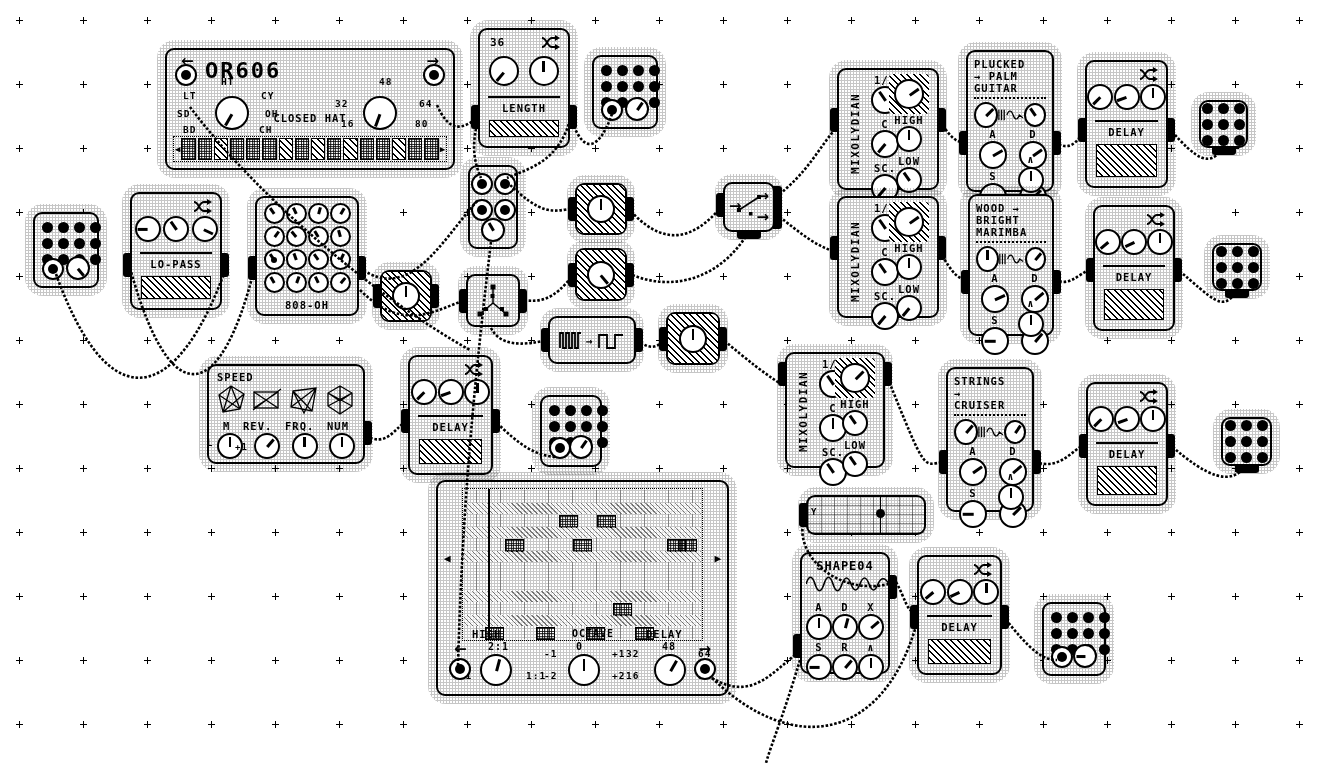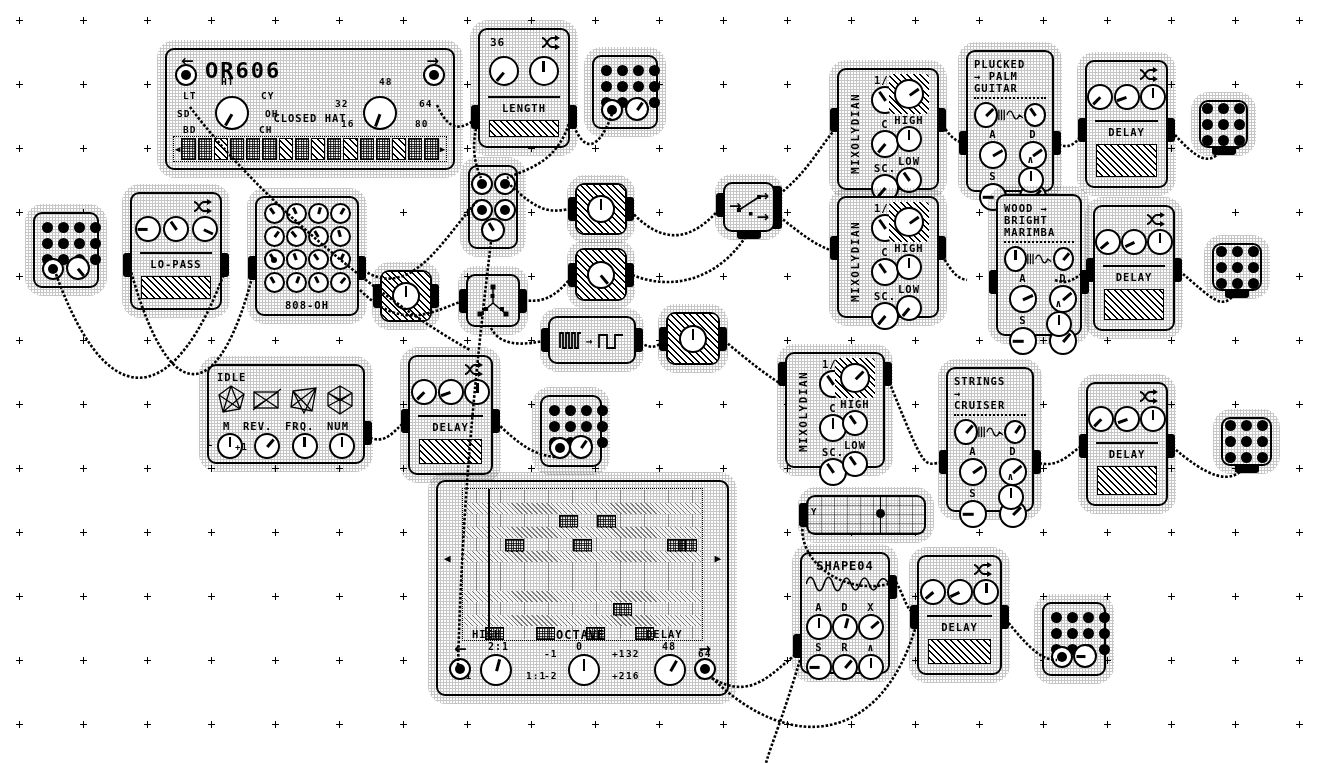--- a/index.html
+++ b/index.html
@@ -661,21 +661,21 @@
           </span>
           <span class="knob" style="width:28px;height:28px">
             <i style="transform:rotate(45deg)"></i>
           </span>
         </div>
     <div style="position:absolute;right:6px;top:96px;text-align:center;width:30px"><span class="lbl">∧</span><br><span class="knob" style="width:26px;height:26px"><i style="transform:rotate(0deg)"></i></span></div>
     <span class="tab l" style="top:calc(66% - 12px)"></span>
         <span class="tab r" style="top:calc(66% - 12px)"></span>
       </div>
     </div>
-    <div class="mod" style="left: 968px; top: 194px; width: 86px; height: 142px; margin-left: 28px;">
+    <div class="mod" style="left: 968px; top: 194px; width: 86px; height: 142px;">
       <div style="position:relative;width:100%;height:100%;padding:6px;box-sizing:border-box">
     <div class="lbl" style="line-height:12px">WOOD →<br>BRIGHT<br>MARIMBA</div>
     <div class="dothr" style="margin:3px 0"></div>
     <div style="display:flex;align-items:center;justify-content:space-between">
           <span class="knob" style="width:26px;height:26px">
             <i style="transform:rotate(0deg)"></i>
           </span>
           <svg width="30" height="14" viewBox="0 0 30 14">
             <g stroke="#000" stroke-width="1.4" fill="none">
               <path d="M1,1 V13 M4,1 V13 M7,1 V13"></path>
@@ -880,21 +880,21 @@
           <span class="dot"></span>
           <span class="dot"></span>
           <span class="dot"></span>
           <span class="dot"></span>
         </div>
     <span class="tab b" style="left:calc(50% - 12px)"></span>
       </div>
     </div>
     <div class="mod" style="left: 207px; top: 364px; width: 158px; height: 100px;">
       <div style="position:relative;width:100%;height:100%;padding:5px 8px;box-sizing:border-box">
-    <div class="lbl">IDLE</div>
+    <div class="lbl">SPEED</div>
     <div style="display:flex;justify-content:space-between;align-items:center;margin-top:2px">
           <span><svg width="30" height="30" viewBox="0 0 30 30">
               <g stroke="#000" stroke-width="1.3" fill="none">
                 <path d="M14,1 L27,9 L23,24 L6,27 L2,10 Z M14,1 L23,24 M27,9 L6,27 M2,10 L23,24 M14,1 L6,27"></path>
               </g>
             </svg></span>
           <span><svg width="30" height="24" viewBox="0 0 30 24">
               <g stroke="#000" stroke-width="1.3" fill="none">
                 <rect x="2" y="4" width="24" height="16"></rect>
                 <path d="M2,4 L26,20 M26,4 L2,20 M1,22 L29,1"></path>
@@ -1017,21 +1017,21 @@
           </div>
       <span style="position:absolute;top:0;bottom:0;width:1.5px;background:#000;left:10.5%"></span>
         </div>
     <span class="tl" style="left:6px;top:70px;font-size:11px">◀</span>
     <span class="tl" style="right:6px;top:70px;font-size:11px">▶</span>
     <span class="tl lbl" style="left:34px;top:146px;font-size:10.5px">HIGH</span>
         <span class="tl lbl" style="left:50px;top:159px;font-size:10px">2:1</span>
         <span style="position:absolute;left:42px;top:172px"><span class="knob" style="width:32px;height:32px"><i style="transform:rotate(15deg)"></i></span></span>
         <span class="tl lbl" style="left:14px;top:188px;font-size:9.5px">4:1</span>
         <span class="tl lbl" style="left:88px;top:188px;font-size:9.5px">1:1</span>
-        <span class="tl lbl" style="left:118px;top:146px;font-size:12px">OCTAVE</span>
+        <span class="tl lbl" style="left:134px;top:146px;font-size:10px">OCTAVE</span>
         <span class="tl lbl" style="left:138px;top:159px;font-size:10px">0</span>
         <span style="position:absolute;left:130px;top:172px"><span class="knob" style="width:32px;height:32px"><i style="transform:rotate(0deg)"></i></span></span>
         <span class="tl lbl" style="left:106px;top:166px;font-size:9.5px">-1</span>
         <span class="tl lbl" style="left:174px;top:166px;font-size:9.5px">+1</span>
         <span class="tl lbl" style="left:106px;top:188px;font-size:9.5px">-2</span>
         <span class="tl lbl" style="left:174px;top:188px;font-size:9.5px">+2</span>
         <span class="tl lbl" style="left:208px;top:146px;font-size:10.5px">DELAY</span>
         <span class="tl lbl" style="left:224px;top:159px;font-size:10px">48</span>
         <span style="position:absolute;left:216px;top:172px"><span class="knob" style="width:32px;height:32px"><i style="transform:rotate(30deg)"></i></span></span>
         <span class="tl lbl" style="left:188px;top:166px;font-size:9.5px">32</span>

